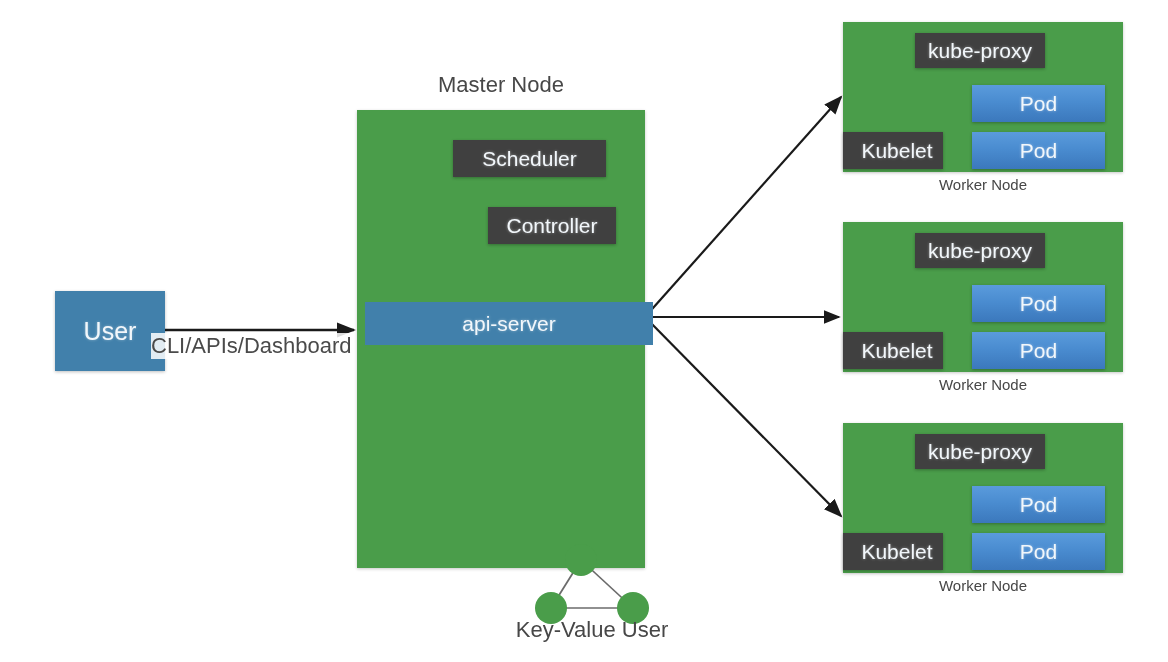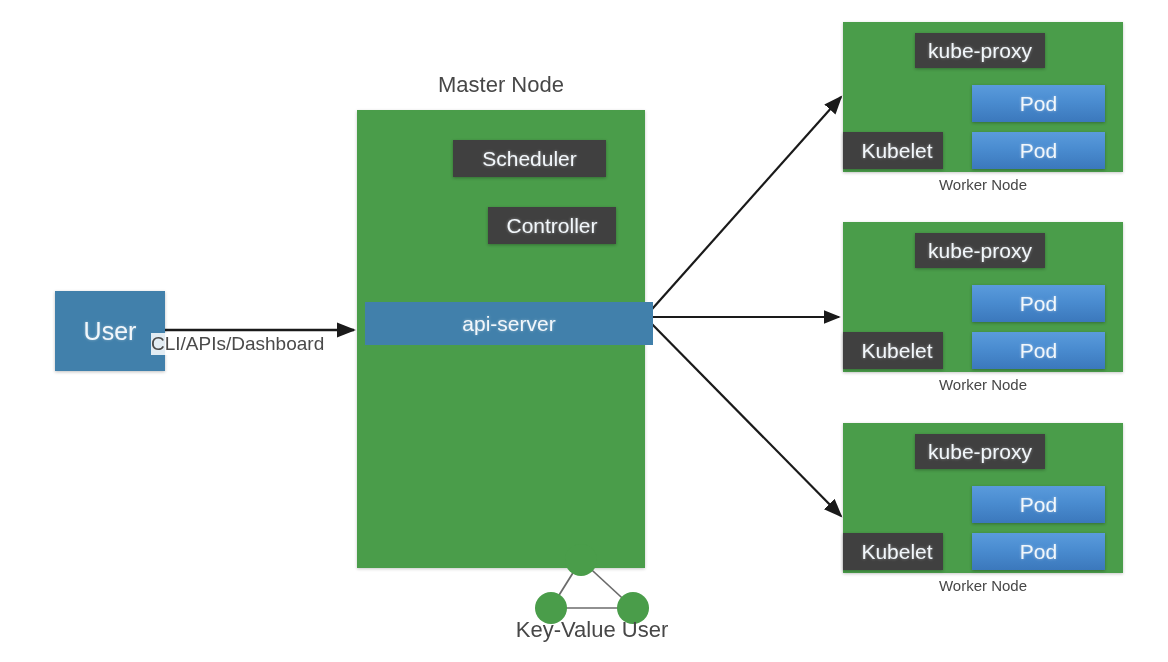--- a/index.html
+++ b/index.html
@@ -93,21 +93,21 @@
     align-items: center;
     justify-content: center;
     box-shadow: 0 1px 3px rgba(0,0,0,0.25);
     text-shadow: 0 0 3px rgba(255,255,255,0.40);
   }
 
   
   .edge-label {
     position: absolute;
     color: #4a4a4a;
-    font-size: 19px;
+    font-size: 22px;
     white-space: nowrap;
     background: rgba(255,255,255,0.85);
   }
 
   
   .etcd-wrap {
     position: absolute;
   }
   .etcd-dot {
     position: absolute;

